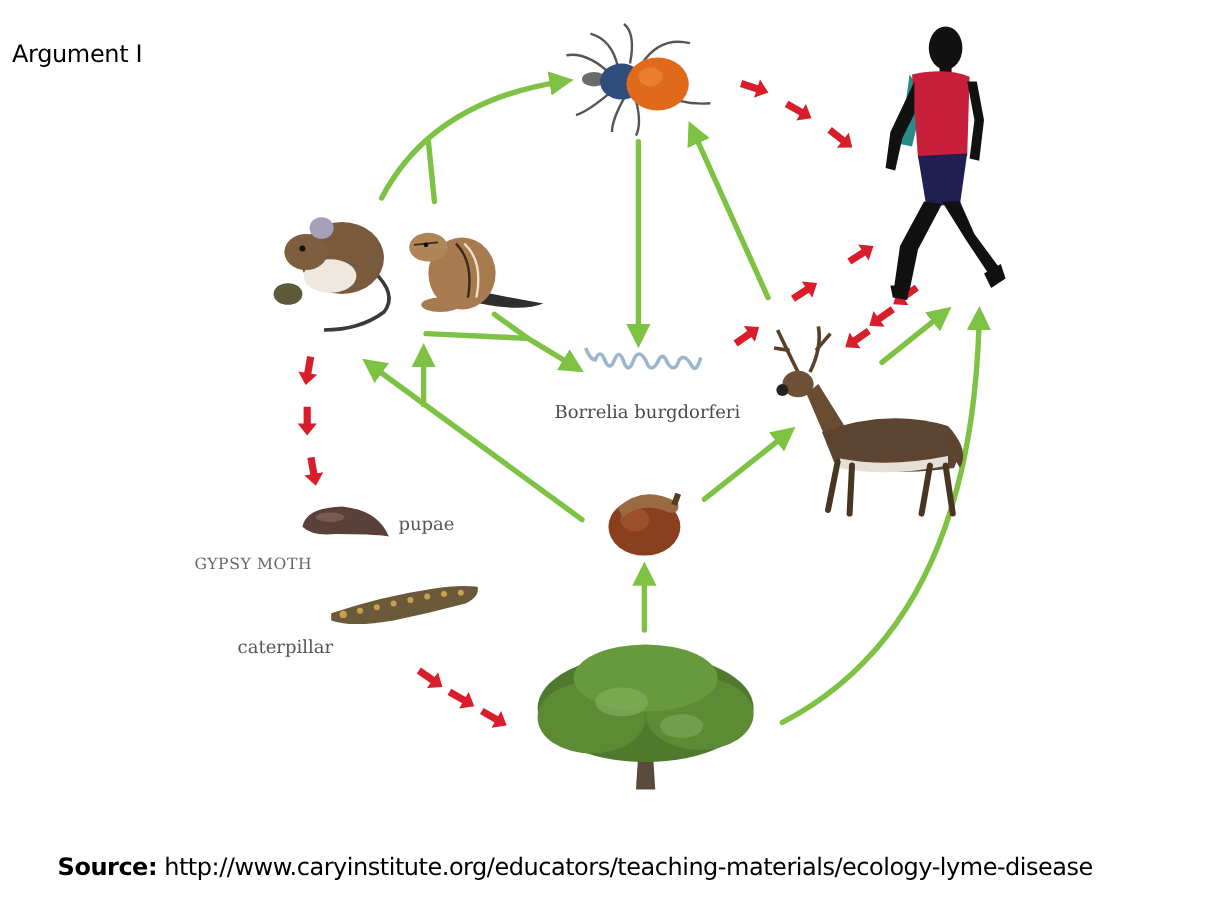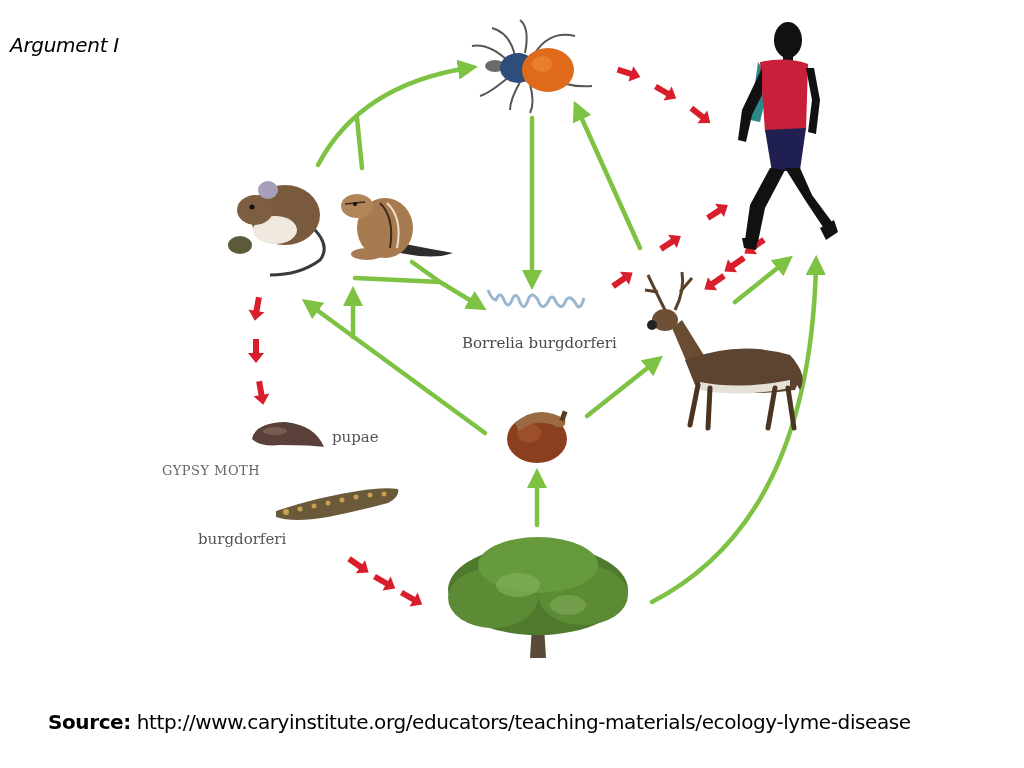--- a/index.html
+++ b/index.html
@@ -1,17 +1,17 @@
 <!DOCTYPE html>
 <html><head>
   <meta charset="utf-8">
   <style>
     html, body { margin: 0; padding: 0; background: #ffffff; }
     body { width: 1024px; height: 768px; position: relative; overflow: hidden; font-family: "Liberation Sans", sans-serif; }
-    .slide-title { position: absolute; left: 10px; top: 33px; font-size: 20px; color: #000; font-family: "DejaVu Sans", "Liberation Sans", sans-serif; letter-spacing: -0.3px; font-style: italic; }
+    .slide-title { position: absolute; left: 10px; top: 33px; font-size: 20px; color: #000; font-family: "DejaVu Sans", "Liberation Sans", sans-serif; letter-spacing: -0.3px; }
     .diagram { position: absolute; left: 0; top: 0; width: 1024px; height: 768px; }
     .label-serif { position: absolute; font-family: "DejaVu Serif", "Liberation Serif", serif; color: #555; }
     .lbl-borrelia { left: 462px; top: 334px; font-size: 15px; color: #4a4a4a; }
     .lbl-pupae { left: 332px; top: 428px; font-size: 15px; text-align: center; }
     .lbl-moth { left: 162px; top: 463px; font-size: 13px; letter-spacing: 0.5px; color: #666; }
     .lbl-cater { left: 198px; top: 530px; font-size: 15px; }
     .source { position: absolute; left: 32px; top: 710px; font-size: 20px; color: #000; font-family: "DejaVu Sans", "Liberation Sans", sans-serif; letter-spacing: -0.4px; margin-left: 16px; }
     .source b { font-weight: bold; }
   </style>
 </head>
@@ -186,18 +186,18 @@
       <circle cx="18" cy="-6" r="2.5"></circle>
       <circle cx="32" cy="-8" r="2.5"></circle>
       <circle cx="46" cy="-9" r="2.5"></circle>
     </g>
   </g>
 </svg>
 
 <div class="label-serif lbl-borrelia">Borrelia burgdorferi</div>
 <div class="label-serif lbl-pupae">pupae</div>
 <div class="label-serif lbl-moth">GYPSY MOTH</div>
-<div class="label-serif lbl-cater">burgdorferi</div>
+<div class="label-serif lbl-cater">caterpillar</div>
 
 <div class="source">
   <b>Source:</b>
   <span>http://www.caryinstitute.org/educators/teaching-materials/ecology-lyme-disease</span>
 </div>
 
 </body></html>

